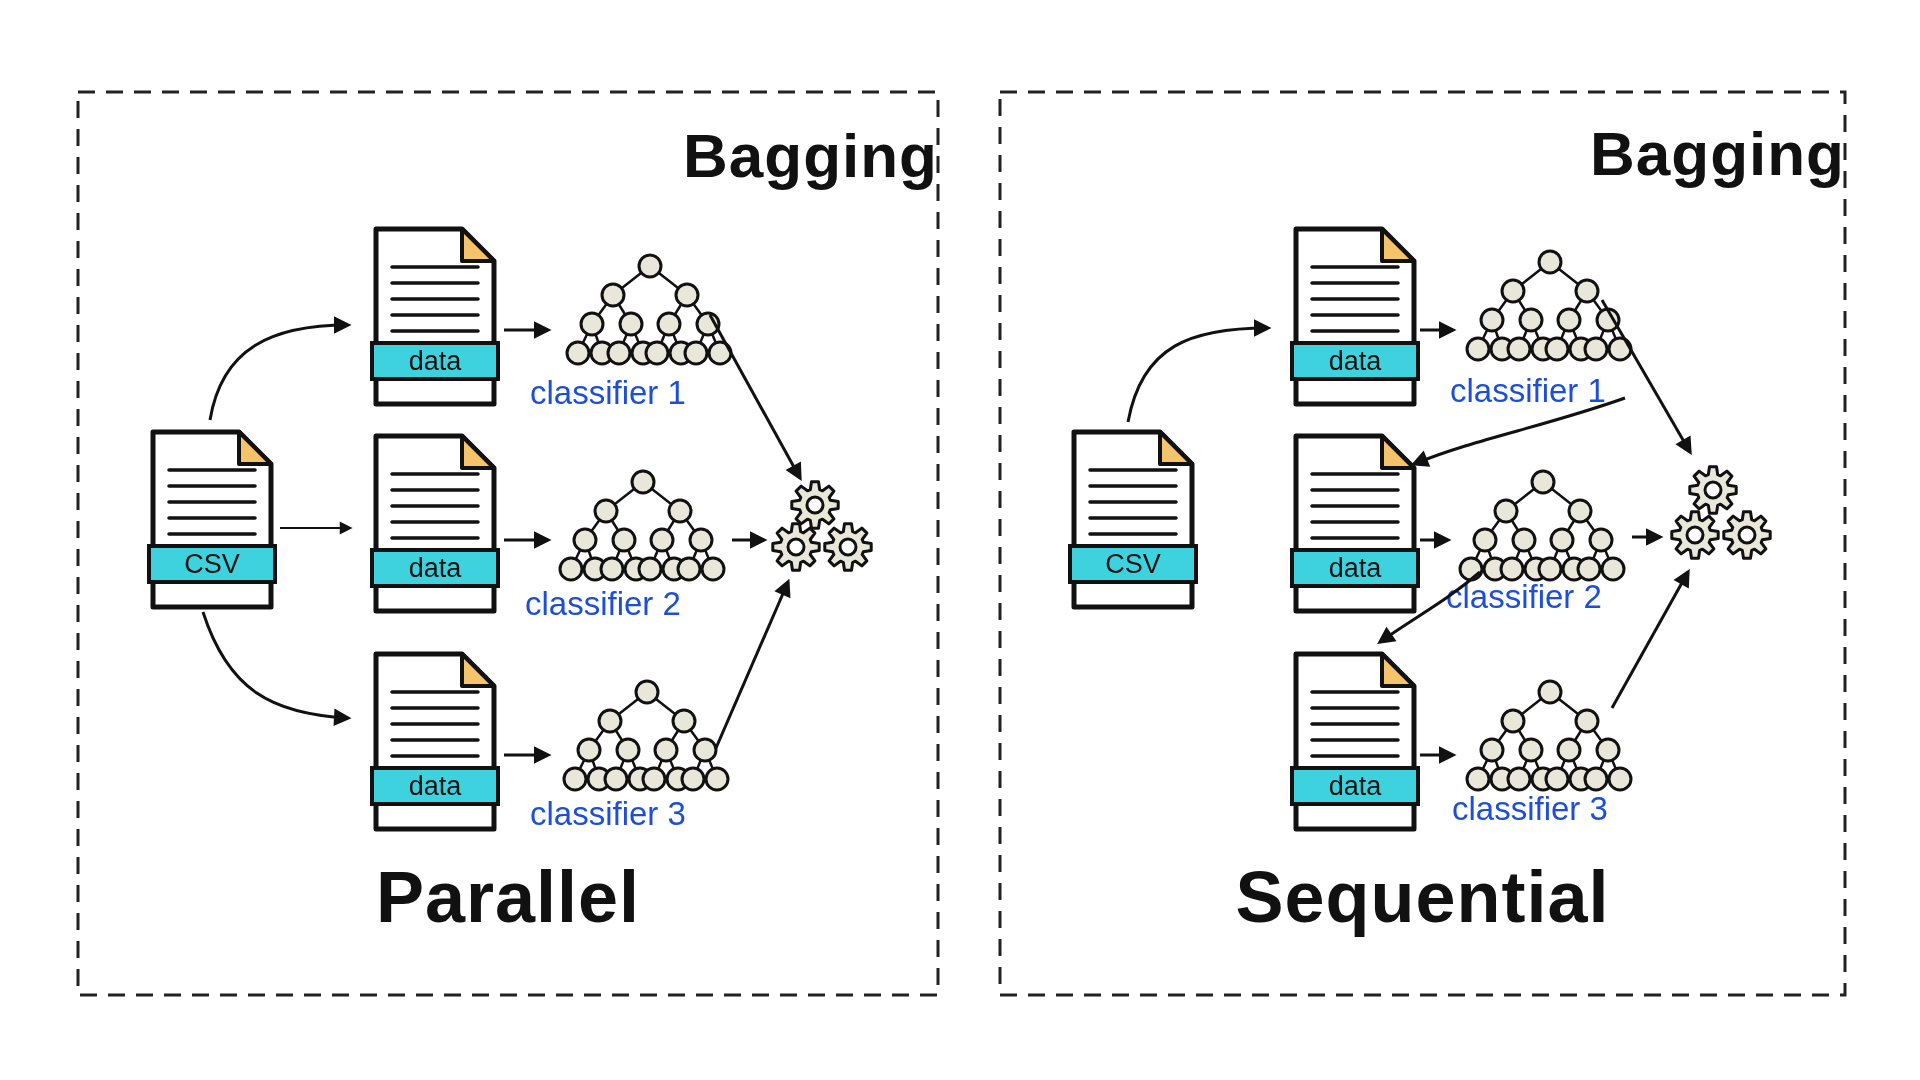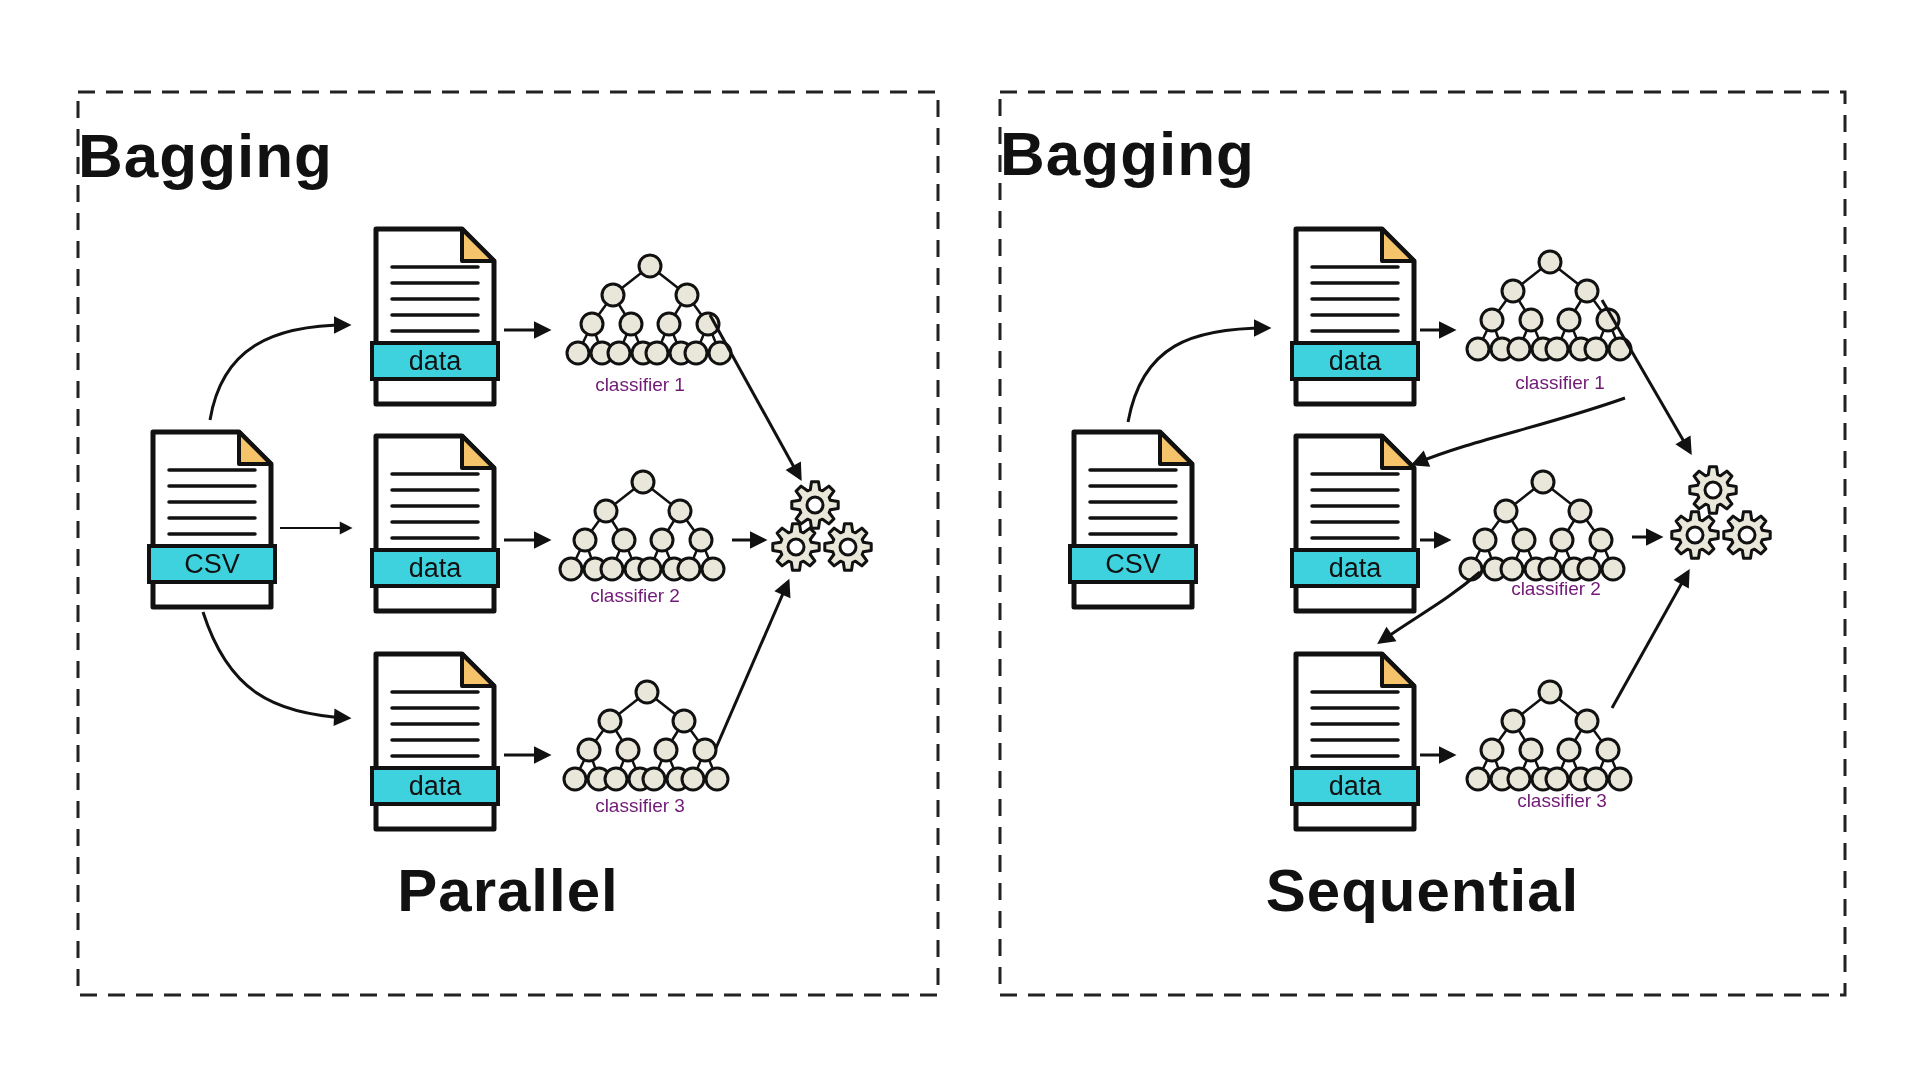--- a/index.html
+++ b/index.html
@@ -1,24 +1,24 @@
 <!DOCTYPE html>
 <html><head>
 <meta charset="utf-8">
 <style>
   html,body{margin:0;padding:0;background:#ffffff;}
   .canvas{position:relative;width:1920px;height:1080px;background:#ffffff;
           font-family:"Liberation Sans",sans-serif;overflow:hidden;}
   .abs{position:absolute;}
   .overlay{position:absolute;left:0;top:0;pointer-events:none;}
-  .panel-title{position:absolute;text-align:left;font-size:62px;font-weight:bold;
+  .panel-title{position:absolute;text-align:right;font-size:62px;font-weight:bold;
                color:#111;letter-spacing:1px;}
-  .panel-caption{position:absolute;text-align:center;font-size:60px;font-weight:bold;
+  .panel-caption{position:absolute;text-align:center;font-size:72px;font-weight:bold;
                color:#111;letter-spacing:1px;}
-  .clf-label{position:absolute;width:220px;text-align:center;font-size:19px;color:#701a75;}
+  .clf-label{position:absolute;width:220px;font-size:33px;color:#1d4ed8;}
   .doc-body{fill:#ffffff;stroke:#111;stroke-width:5;stroke-linejoin:round;}
   .doc-fold{fill:#f5c46a;stroke:#111;stroke-width:4;stroke-linejoin:round;}
   .doc-lines{stroke:#111;stroke-width:3.5;fill:none;stroke-linecap:round;}
   .doc-band{fill:#3dd2de;stroke:#111;stroke-width:4;}
   .band-text{font-size:27px;fill:#111;text-anchor:middle;}
   .arrow{stroke:#111;stroke-width:3;fill:none;}
   .arrow-thin{stroke-width:2.2;}
   .border-rect{fill:none;stroke:#222;stroke-width:3;stroke-dasharray:17 11;}
 </style>
 </head>

